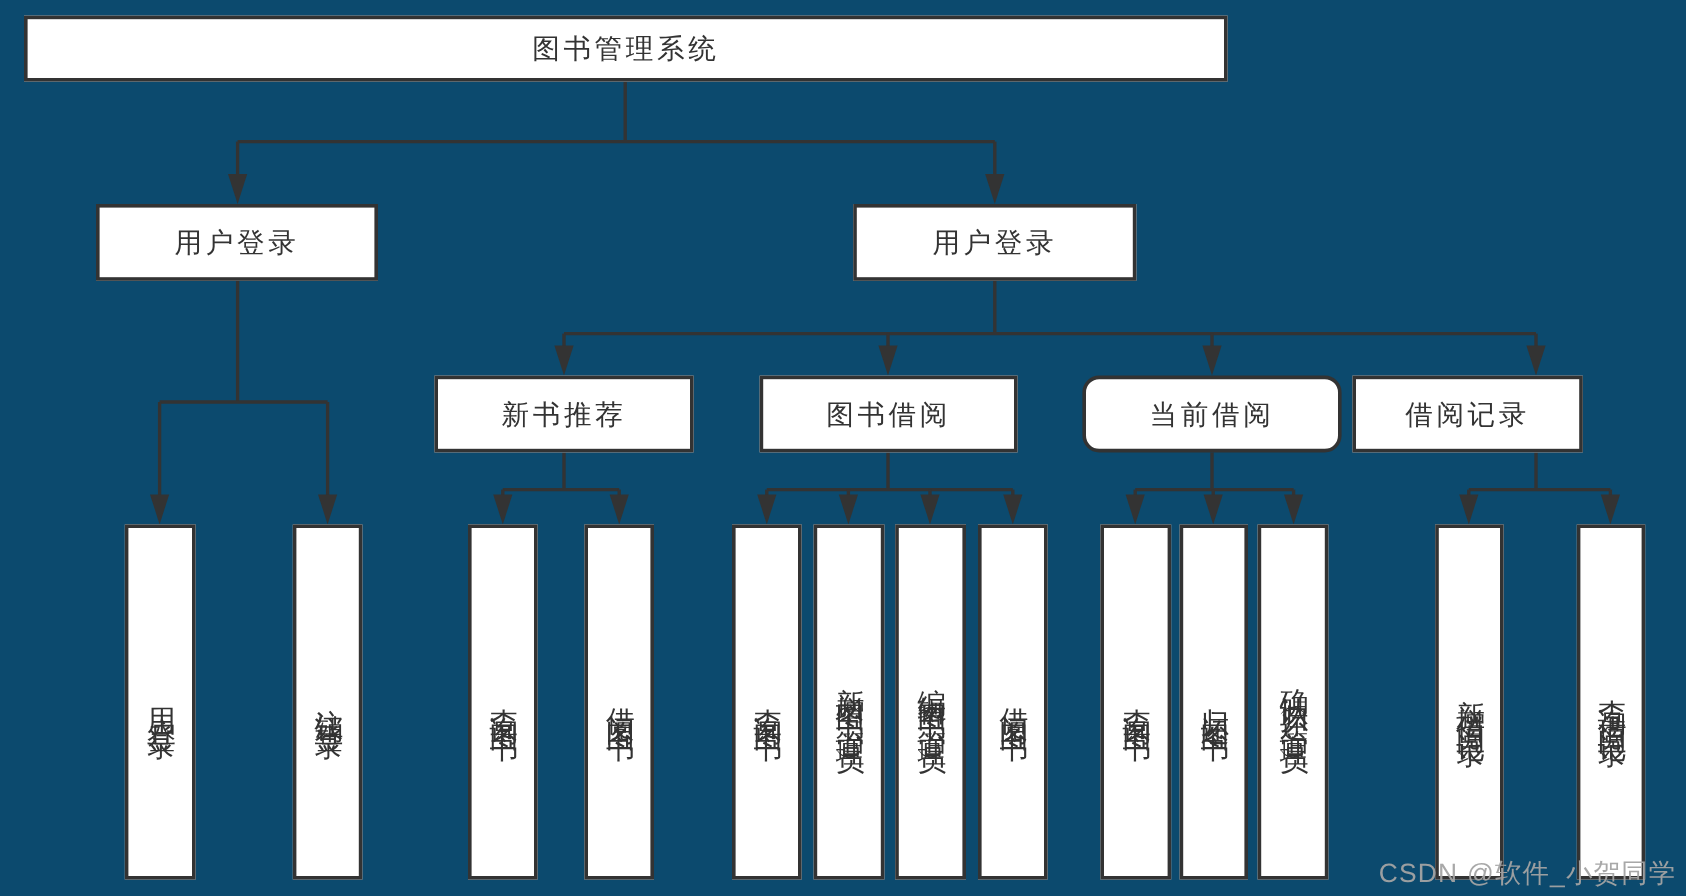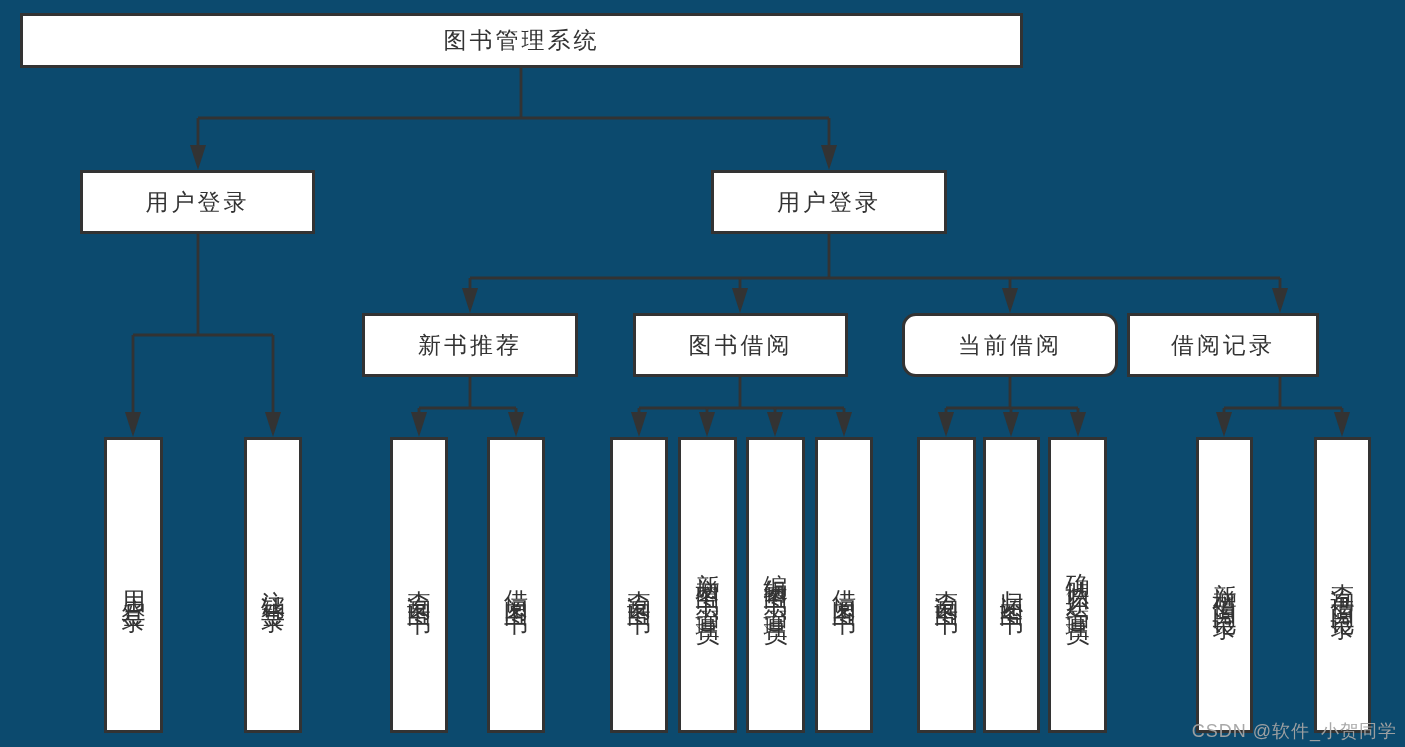--- a/index.html
+++ b/index.html
@@ -47,21 +47,21 @@
     font-size: 24px;
     letter-spacing: 7px;
     line-height: 1;
     white-space: nowrap;
   }
   .watermark {
     position: absolute;
     right: 8px;
     bottom: 4px;
     z-index: 10;
-    font-size: 18px;
+    font-size: 22px;
     letter-spacing: 1px;
     color: rgba(163, 163, 163, 0.95);
     white-space: nowrap;
   }
 </style>
 </head>
 <body>
 
 <div class="canvas">
 

